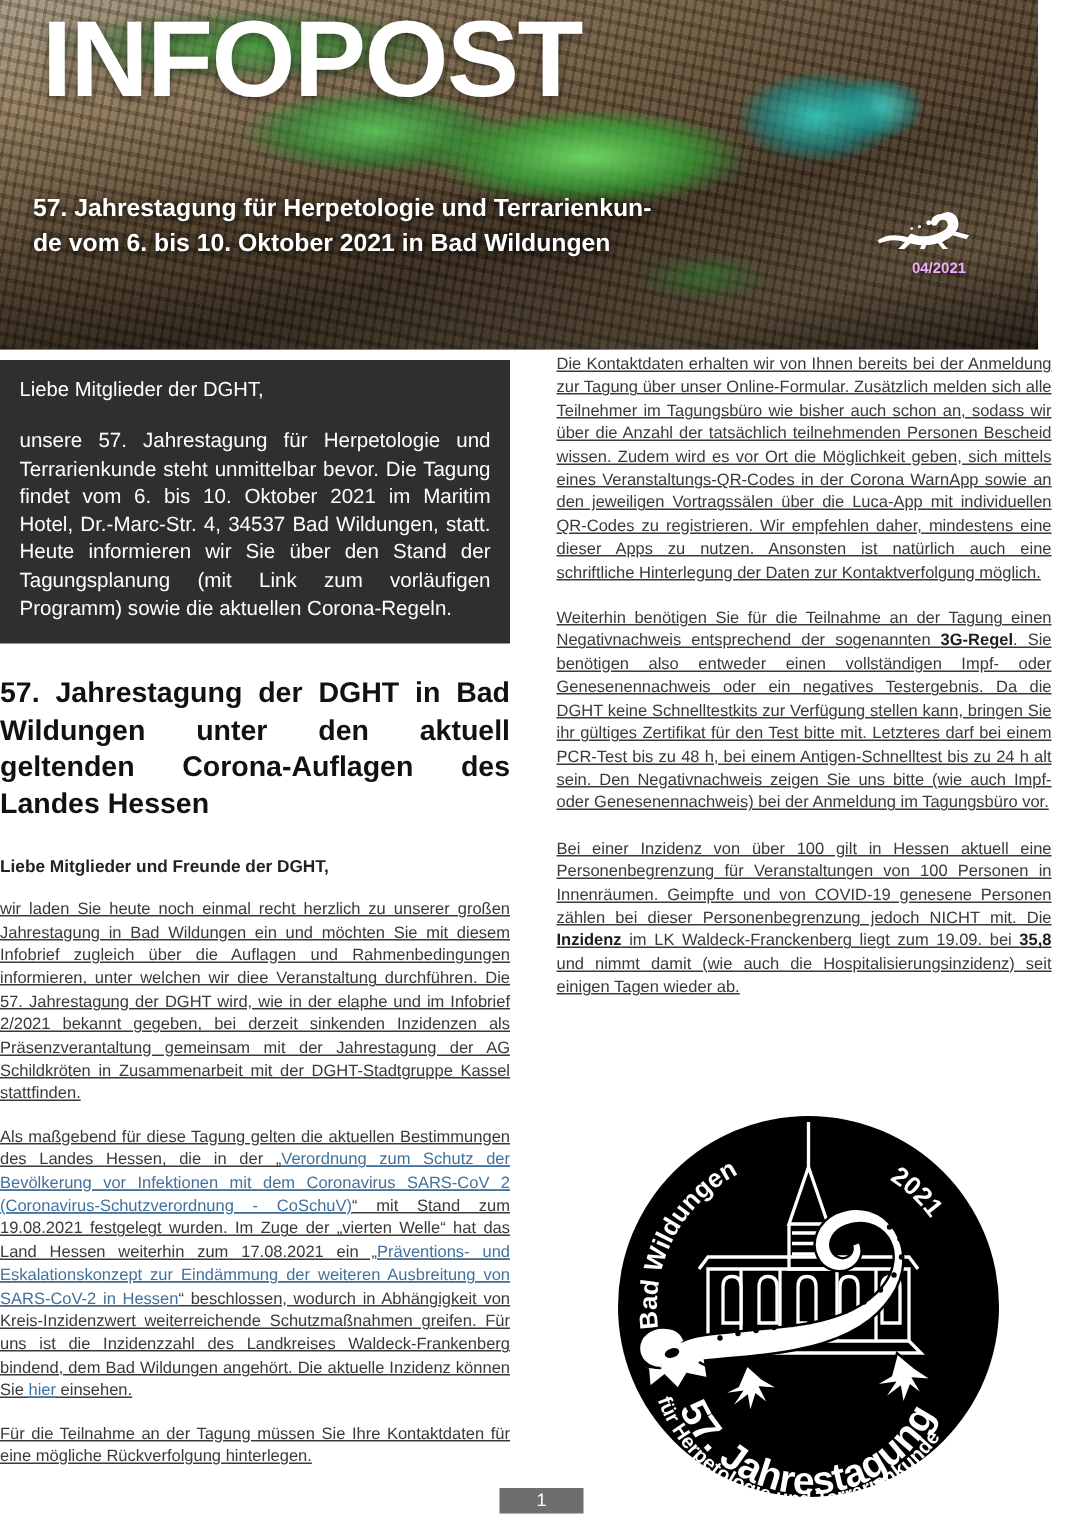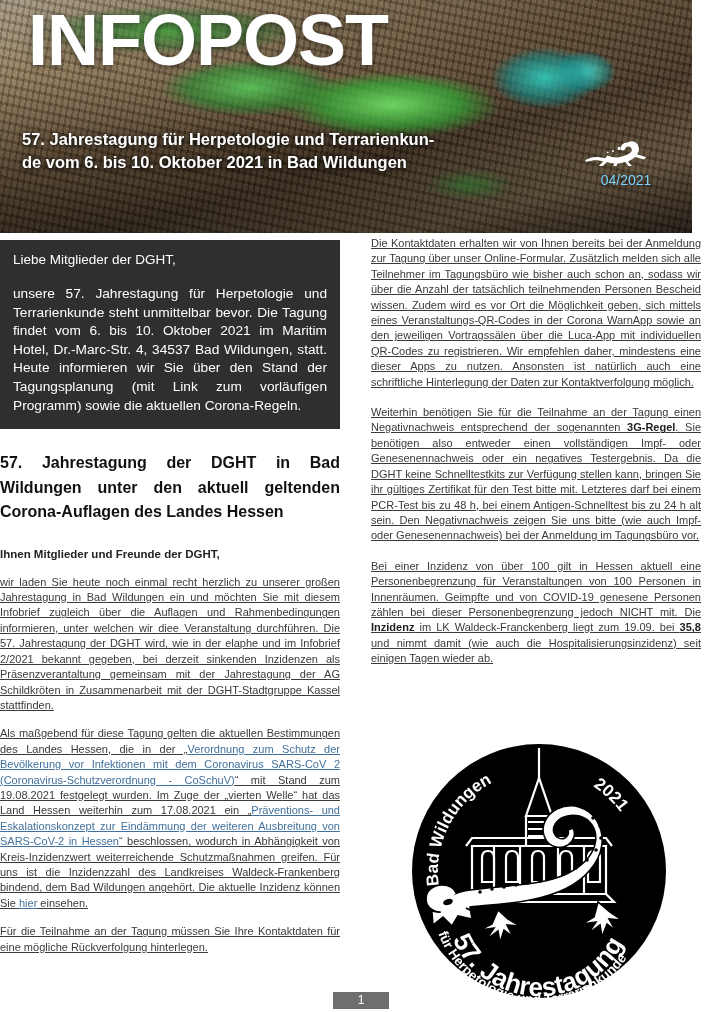--- a/index.html
+++ b/index.html
@@ -58,43 +58,43 @@
     text-shadow: 0 1px 4px rgba(0,0,0,.85), 0 0 10px rgba(0,0,0,.6);
   }
   
   .dght-logo { position:absolute; right:14px; top:140px; width:104px; text-align:center; }
   .dght-mark { display:block; height:26px; margin-bottom:1px; }
   .dght-word {
     font-size: 31px; line-height:31px; font-weight:400; letter-spacing:.5px;
     color:#fff; text-shadow: 0 1px 4px rgba(0,0,0,.75);
   }
   .dght-issue {
-    margin-top:6px; font-size:14px; line-height:16px; font-weight:400;
-    color:#7dd3fc; text-shadow: 0 1px 4px rgba(0,0,0,.75);
+    margin-top:6px; font-size:10px; line-height:16px; font-weight:700;
+    color:#f0abfc; text-shadow: 0 1px 4px rgba(0,0,0,.75);
   }
 
   
   .col-left  { position:absolute; left:0;  top:240px; width:340px; }
   .col-right { position:absolute; left:371px; top:236px; width:330px; }
 
   
   .callout {
     background: #2f2f2f; color:#ffffff;
     padding: 11px 13px 14px 13px; width: 340px;
     margin-bottom: 22px;
   }
   .callout-greet { font-size: 13.5px; line-height: 18px; font-weight: 400; }
   .callout-body {
     margin-top: 16px;
     font-size: 13.7px; line-height: 18.6px; font-weight: 400;
     text-align: justify; text-justify: inter-word;
   }
 
   .headline {
-    font-size: 16px; line-height: 24.5px; font-weight: 700;
+    font-size: 19px; line-height: 24.5px; font-weight: 700;
     color: #111; text-align: justify; text-justify: inter-word;
     margin-bottom: 22px;
   }
   .salutation {
     font-size: 11.5px; line-height: 15px; font-weight: 700; color:#222;
     margin-bottom: 13px;
   }
   p.body {
     font-size: 11px; line-height: 15.4px; color: #3a3a3a;
     text-align: justify; text-justify: inter-word;
@@ -150,21 +150,21 @@
 
   <div class="col-left">
 
     <div class="callout">
       <div class="callout-greet">Liebe Mitglieder der DGHT,</div>
       <div class="callout-body">unsere 57. Jahrestagung für Herpetologie und Terrarienkunde steht unmittelbar bevor. Die Tagung findet vom 6. bis 10. Oktober 2021 im Maritim Hotel, Dr.-Marc-Str. 4, 34537 Bad Wildungen, statt. Heute informieren wir Sie über den Stand der Tagungsplanung (mit Link zum vorläufigen Programm) sowie die aktuellen Corona-Regeln.</div>
     </div>
 
     <div class="headline">57. Jahrestagung der DGHT in Bad Wildungen unter den aktuell geltenden Corona-Auflagen des Landes Hessen</div>
 
-    <div class="salutation">Ihnen Mitglieder und Freunde der DGHT,</div>
+    <div class="salutation">Liebe Mitglieder und Freunde der DGHT,</div>
 
     <p class="body">wir laden Sie heute noch einmal recht herzlich zu unserer großen Jahrestagung in Bad Wildungen ein und möchten Sie mit diesem Infobrief zugleich über die Auflagen und Rahmenbedingungen informieren, unter welchen wir diee Veranstaltung durchführen. Die 57. Jahrestagung der DGHT wird, wie in der elaphe und im Infobrief 2/2021 bekannt gegeben, bei derzeit sinkenden Inzidenzen als Präsenzverantaltung gemeinsam mit der Jahrestagung der AG Schildkröten in Zusammenarbeit mit der DGHT-Stadtgruppe Kassel stattfinden.</p>
 
     <p class="body"><span>Als maßgebend für diese Tagung gelten die aktuellen Bestimmungen des Landes Hessen, die in der „</span><a class="lnk" href="#">Verordnung zum Schutz der Bevölkerung vor Infektionen mit dem Coronavirus SARS-CoV 2 (Coronavirus-Schutzverordnung - CoSchuV)</a><span>“ mit Stand zum 19.08.2021 festgelegt wurden. Im Zuge der „vierten Welle“ hat das Land Hessen weiterhin zum 17.08.2021 ein „</span><a class="lnk" href="#">Präventions- und Eskalationskonzept zur Eindämmung der weiteren Ausbreitung von SARS-CoV-2 in Hessen</a><span>“ beschlossen, wodurch in Abhängigkeit von Kreis-Inzidenzwert weiterreichende Schutzmaßnahmen greifen. Für uns ist die Inzidenzzahl des Landkreises Waldeck-Frankenberg bindend, dem Bad Wildungen angehört. Die aktuelle Inzidenz können Sie </span><a class="lnk" href="#">hier</a><span> einsehen.</span></p>
 
     <p class="body">Für die Teilnahme an der Tagung müssen Sie Ihre Kontaktdaten für eine mögliche Rückverfolgung hinterlegen.</p>
   </div>
 
   <div class="col-right">
 

